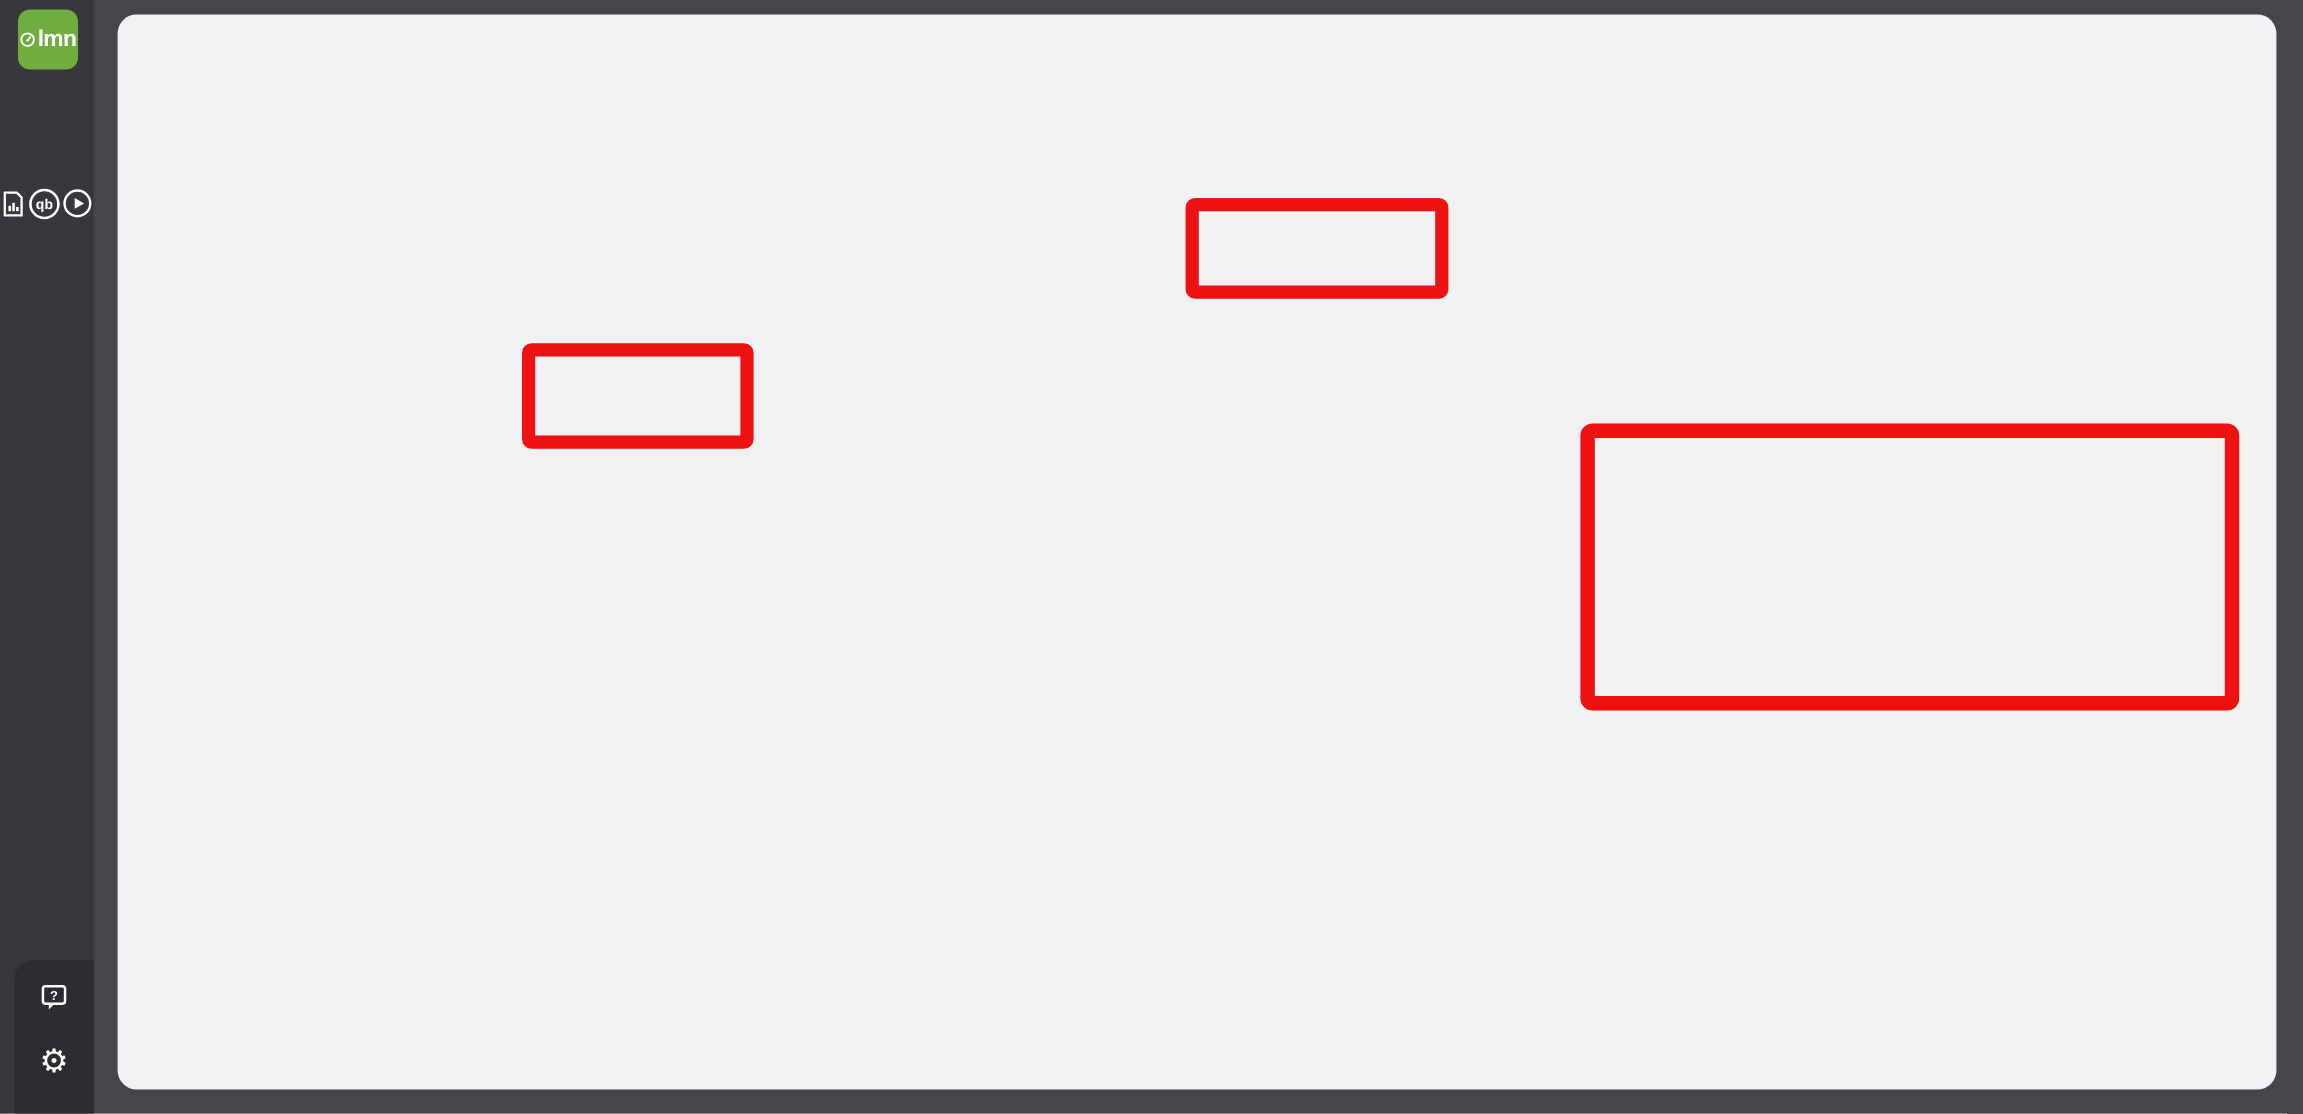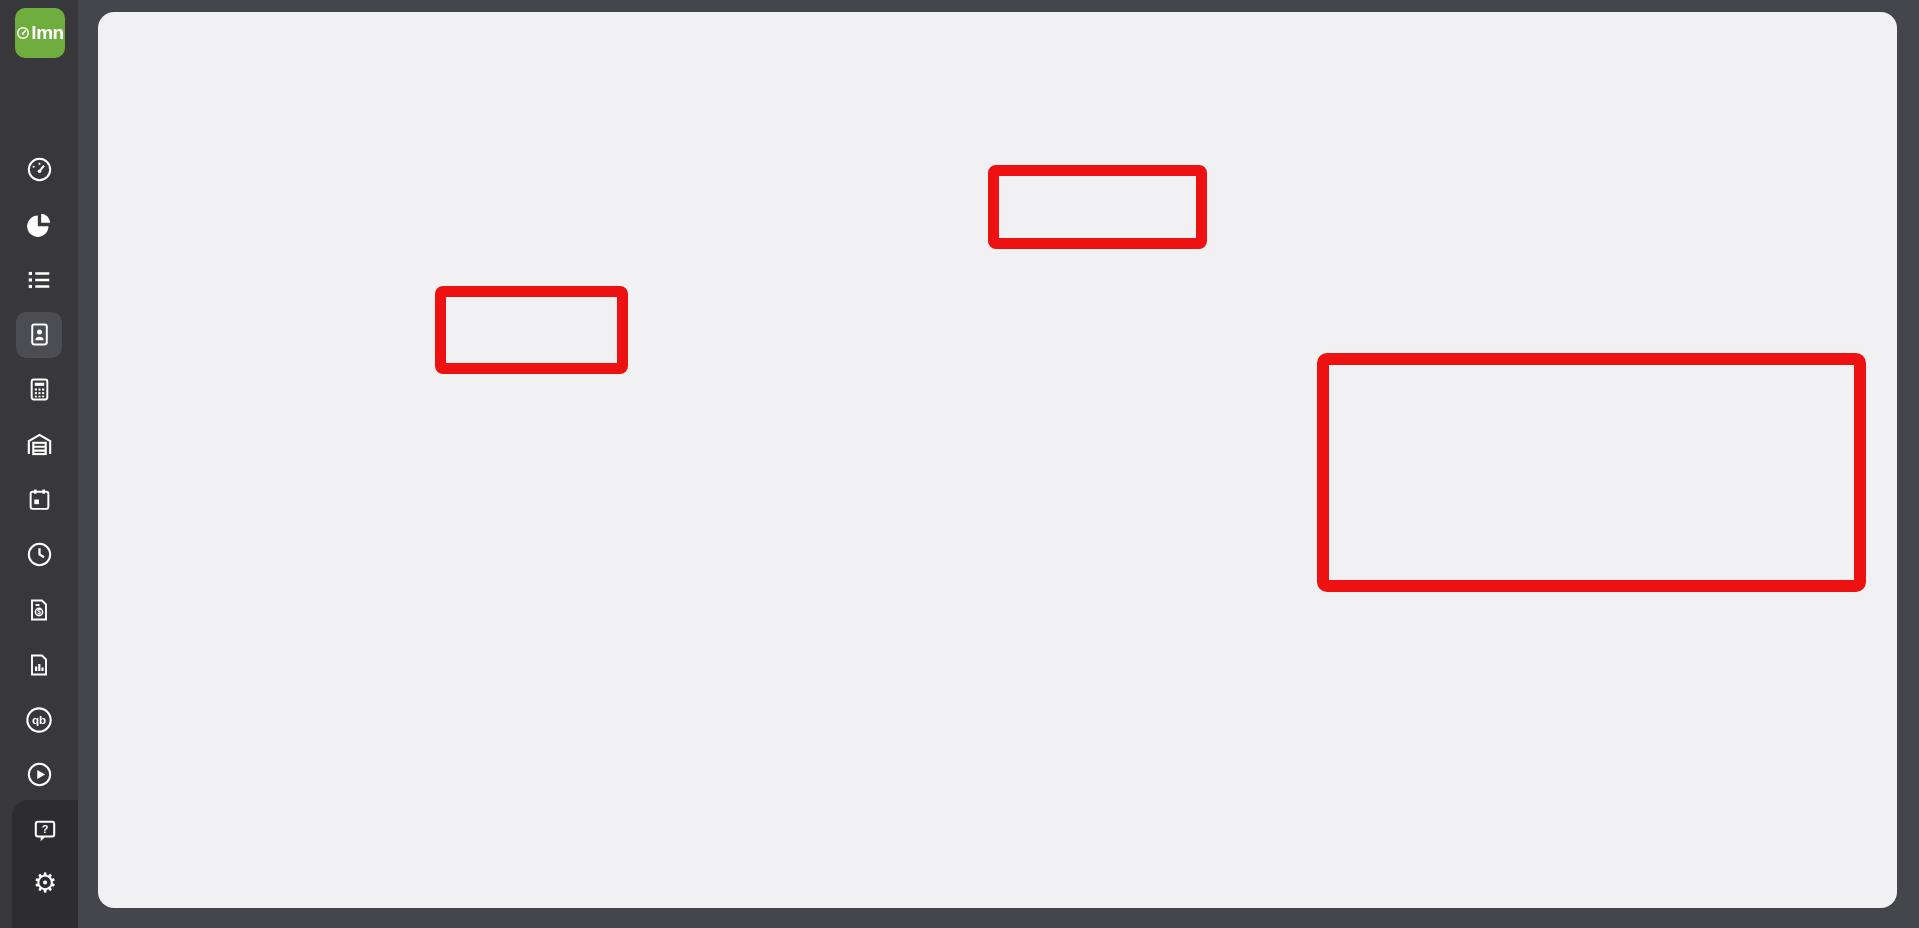--- a/index.html
+++ b/index.html
@@ -8,21 +8,21 @@
     font-family: "Liberation Sans", sans-serif;
     background:#45454c;
     position:relative;
     color:#3c3c42;
   }
   
   .sidebar { position:absolute; left:0; top:0; width:78px; height:928px; background:#37373c; z-index:5;}
   .logo { position:absolute; left:15px; top:8px; width:50px; height:50px; border-radius:10px;
           background:#6fae3e; display:flex; align-items:center; justify-content:center; gap:1px; cursor:pointer;}
   .logo .lmn-text { color:#fff; font-weight:bold; font-size:19px; letter-spacing:-.5px;}
-  .side-nav { position:absolute; top:142px; left:0; width:78px; display:flex; flex-direction:column;justify-content:flex-end;}
+  .side-nav { position:absolute; top:142px; left:0; width:78px; display:flex; flex-direction:row;justify-content:flex-end;}
   .s-item { height:55px; display:flex; align-items:center; justify-content:center; cursor:pointer;}
   .s-item svg { display:block; }
   .s-active-bg { width:46px; height:46px; background:#4c4c53; border-radius:10px; display:flex; align-items:center; justify-content:center;}
   .side-bottom { position:absolute; left:12px; top:800px; width:66px; height:128px; background:#2d2d31;
                  border-radius:16px 0 0 0; display:flex; flex-direction:column; align-items:center; padding-top:18px; gap:22px;}
   .gear-glyph { color:#fff; font-size:27px; line-height:1; }
   
   .panel { position:absolute; left:98px; top:12px; width:1799px; height:896px; background:#f1f1f3; border-radius:16px; z-index:1;}
   .card { position:absolute; background:#fff; border-radius:6px; }
   .card-header { left:118px; top:38px; width:1759px; height:84px; display:flex; align-items:center; padding-left:42px; gap:24px;}

